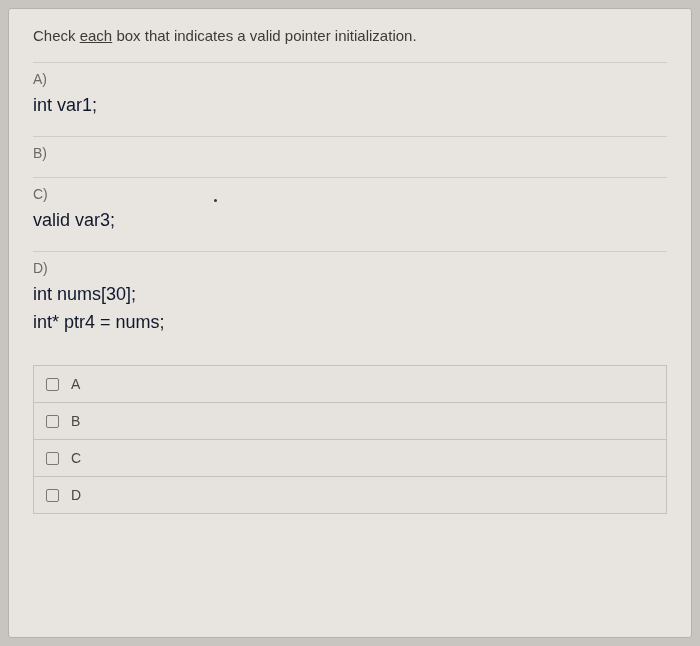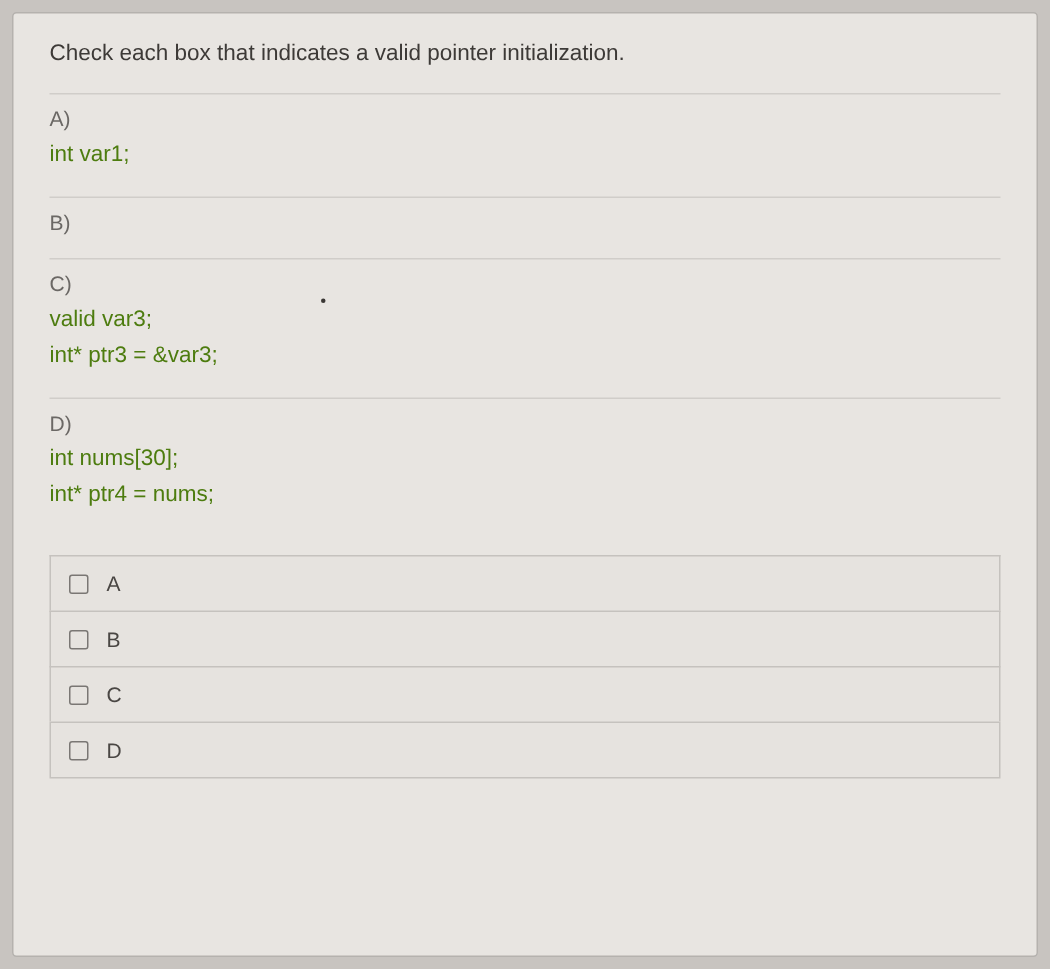--- a/index.html
+++ b/index.html
@@ -22,37 +22,38 @@
       height: 100%;
       color: #4a4744;
       position: relative;
     }
     .question-text {
       font-size: 15px;
       margin-bottom: 18px;
       color: #3d3a37;
     }
     .question-text .underline {
+      text-decoration: underline;
     }
     .option-block {
       margin-bottom: 16px;
       border-top: 1px solid #d0cdc9;
       padding-top: 8px;
     }
     .option-block:first-of-type {
       border-top: 1px solid #d0cdc9;
     }
     .option-label {
       color: #6b6865;
       font-size: 14px;
       margin-bottom: 4px;
     }
     .code-line {
-      font-size: 15px;
-      color: #4d7c0f;
+      font-size: 18px;
+      color: #0f172a;
       line-height: 1.6;
     }
     .answers {
       margin-top: 28px;
     }
     .answer-row {
       border: 1px solid #c5c2be;
       border-bottom: none;
       padding: 10px 12px;
       display: flex;
@@ -101,21 +102,20 @@
 
   <div class="option-block">
     <div class="option-label">B)</div>
   </div>
 
   <div class="dot"></div>
 
   <div class="option-block">
     <div class="option-label">C)</div>
     <div class="code-line">valid var3;</div>
-    <div class="code-line">int* ptr3 = &amp;var3;</div>
   </div>
 
   <div class="option-block">
     <div class="option-label">D)</div>
     <div class="code-line">int nums[30];</div>
     <div class="code-line">int* ptr4 = nums;</div>
   </div>
 
   <div class="answers">
     <div class="answer-row">

